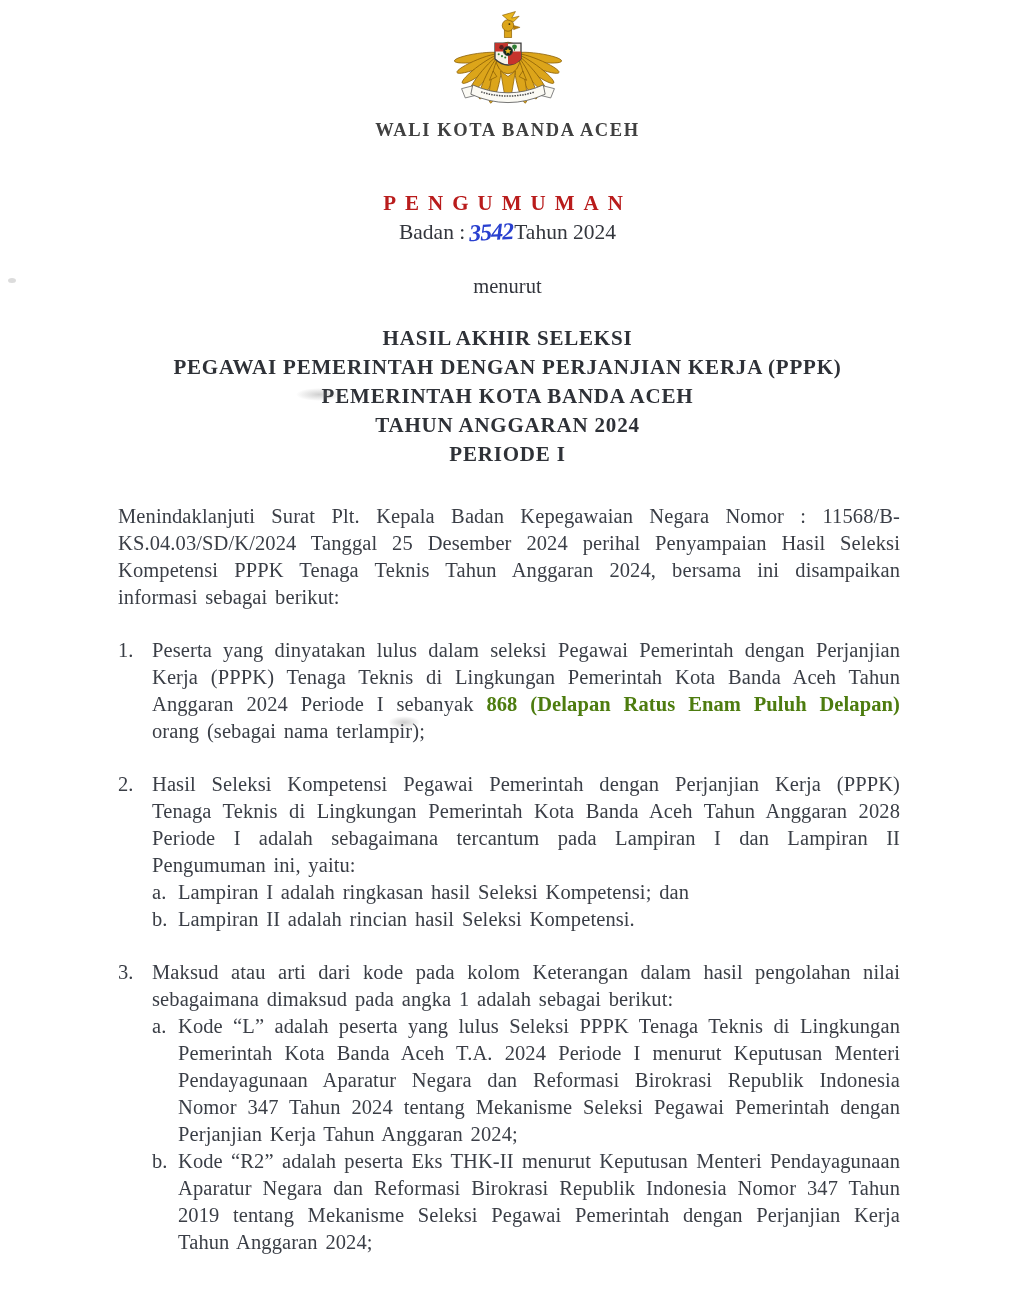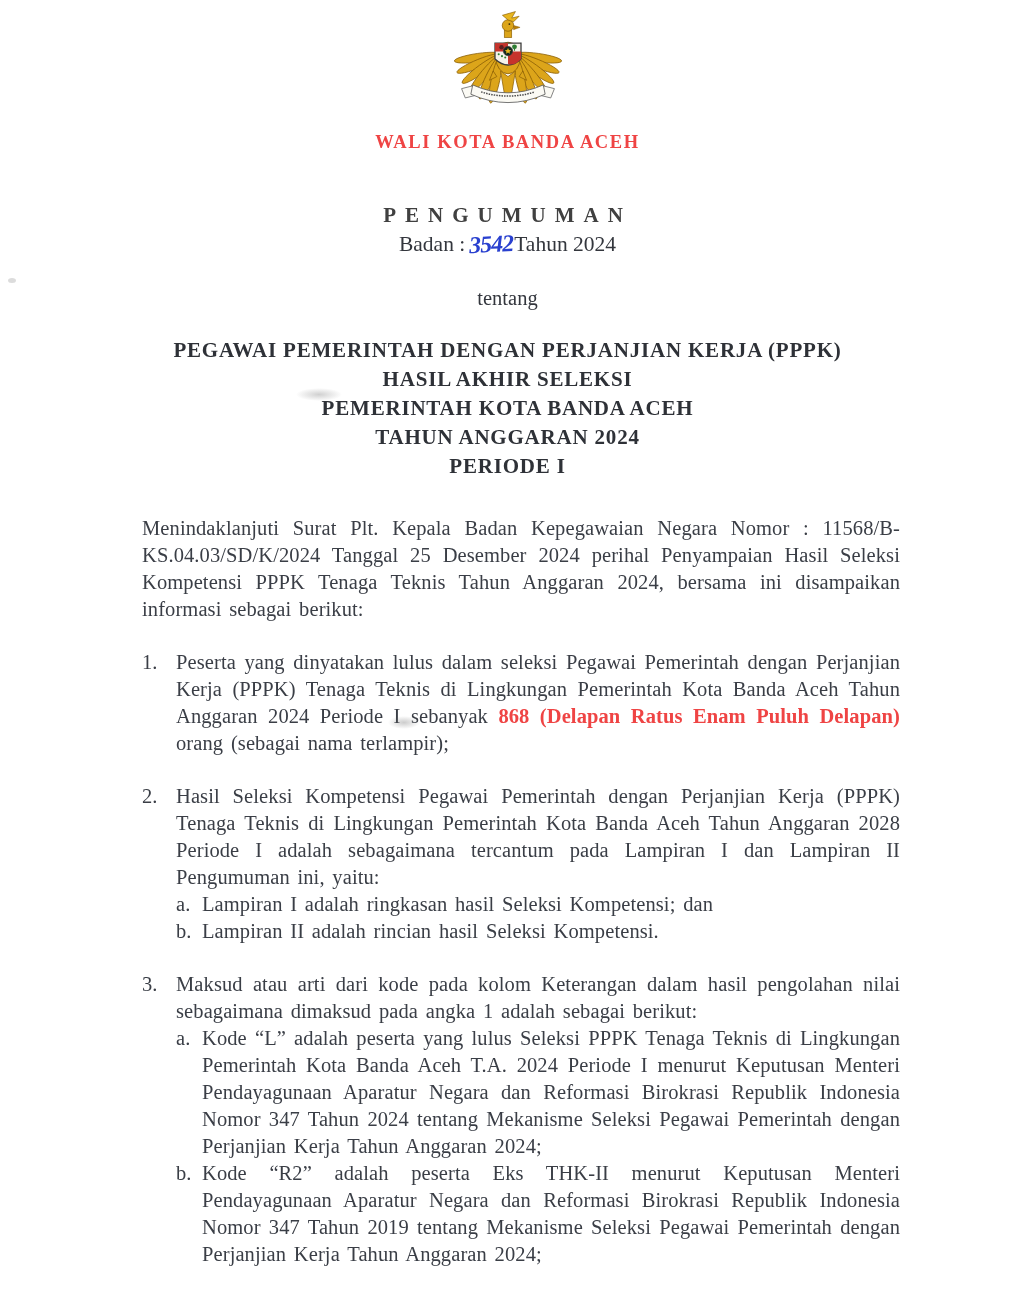--- a/index.html
+++ b/index.html
@@ -11,35 +11,35 @@
     margin: 0 auto;
     background: #ffffff;
     overflow: hidden;
     font-family: "Liberation Serif", "DejaVu Serif", serif;
     color: #3a3e46;
   }
   
   .emblem-wrap { text-align: center; padding-top: 6px; }
   .emblem { display: inline-block; width: 116px; height: 104px; }
   .agency {
-    margin-top: 18px;
+    margin-top: 6px;
     text-align: center;
     font-size: 18.5px;
     font-weight: bold;
     letter-spacing: 1.6px;
-    color: #ef4444;
+    color: #404040;
   }
   
   .annc-title {
     margin-top: 50px;
     text-align: center;
     font-size: 21px;
     font-weight: bold;
     letter-spacing: 9px;
-    color: #404040;
+    color: #b91c1c;
   }
   .annc-nomor {
     margin-top: 2px;
     text-align: center;
     font-size: 21.5px;
     color: #33363d;
   }
   .hw-number {
     display: inline-block;
     color: #2940cf;
@@ -66,32 +66,31 @@
     color: #2e3137;
   }
   
   .doc-body {
     margin-top: 34px;
     padding: 0 115px 0 118px;
     font-size: 20.5px;
     line-height: 27px;
     word-spacing: 2.5px;
     letter-spacing: 0.1px;
-    margin-left: 24px;
   }
   .opening { text-align: justify; }
   .items { margin-top: 26px; }
   .item { display: flex; margin-bottom: 26px; }
   .item:last-child { margin-bottom: 0; }
   .inum { flex: 0 0 34px; }
   .ibody { flex: 1; text-align: justify; }
   .sub { display: flex; }
   .snum { flex: 0 0 26px; }
   .sbody { flex: 1; text-align: justify; }
-  b, .bold { font-weight: bold; color: #ef4444; }
+  b, .bold { font-weight: bold; color: #4d7c0f; }
   
   .speck {
     position: absolute; left: 8px; top: 278px;
     width: 8px; height: 5px; background: #dcdcdc; border-radius: 50%;
   }
   .smudge-1 {
     position: absolute; left: 296px; top: 388px;
     width: 46px; height: 13px; border-radius: 50%;
     background: radial-gradient(closest-side, rgba(120,120,120,0.35), rgba(120,120,120,0));
   }
@@ -160,25 +159,25 @@
       <polygon points="22,86 10,89 14,99 26,96" fill="#fbfaf4" stroke="#5a5a5a" stroke-width="0.8"></polygon>
       <polygon points="98,86 110,89 106,99 94,96" fill="#fbfaf4" stroke="#5a5a5a" stroke-width="0.8"></polygon>
       <path d="M22,85 q38,17 76,0 l2,10 q-40,18 -80,0 z" fill="#fbfaf4" stroke="#5a5a5a" stroke-width="0.9"></path>
       <path d="M31,92.5 q29,9 58,0" stroke="#4a4a4a" stroke-width="1.6" fill="none" stroke-dasharray="1.6 1.2"></path>
     </svg>
     <div class="agency">WALI KOTA BANDA ACEH</div>
   </div>
 
   <div class="annc-title">PENGUMUMAN</div>
   <div class="annc-nomor"><span>Badan :</span><span class="hw-number">3542</span><span>Tahun 2024</span></div>
-  <div class="tentang">tentang</div>
+  <div class="tentang">menurut</div>
 
   <div class="subject">
+    <div>HASIL AKHIR SELEKSI</div>
     <div>PEGAWAI PEMERINTAH DENGAN PERJANJIAN KERJA (PPPK)</div>
-    <div>HASIL AKHIR SELEKSI</div>
     <div>PEMERINTAH KOTA BANDA ACEH</div>
     <div>TAHUN ANGGARAN 2024</div>
     <div>PERIODE I</div>
   </div>
 
   <div class="doc-body">
 
     <p class="opening">Menindaklanjuti Surat Plt. Kepala Badan Kepegawaian Negara Nomor : 11568/B-KS.04.03/SD/K/2024 Tanggal 25 Desember 2024 perihal Penyampaian Hasil Seleksi Kompetensi PPPK Tenaga Teknis Tahun Anggaran 2024, bersama ini disampaikan informasi sebagai berikut:</p>
 
     <div class="items">

